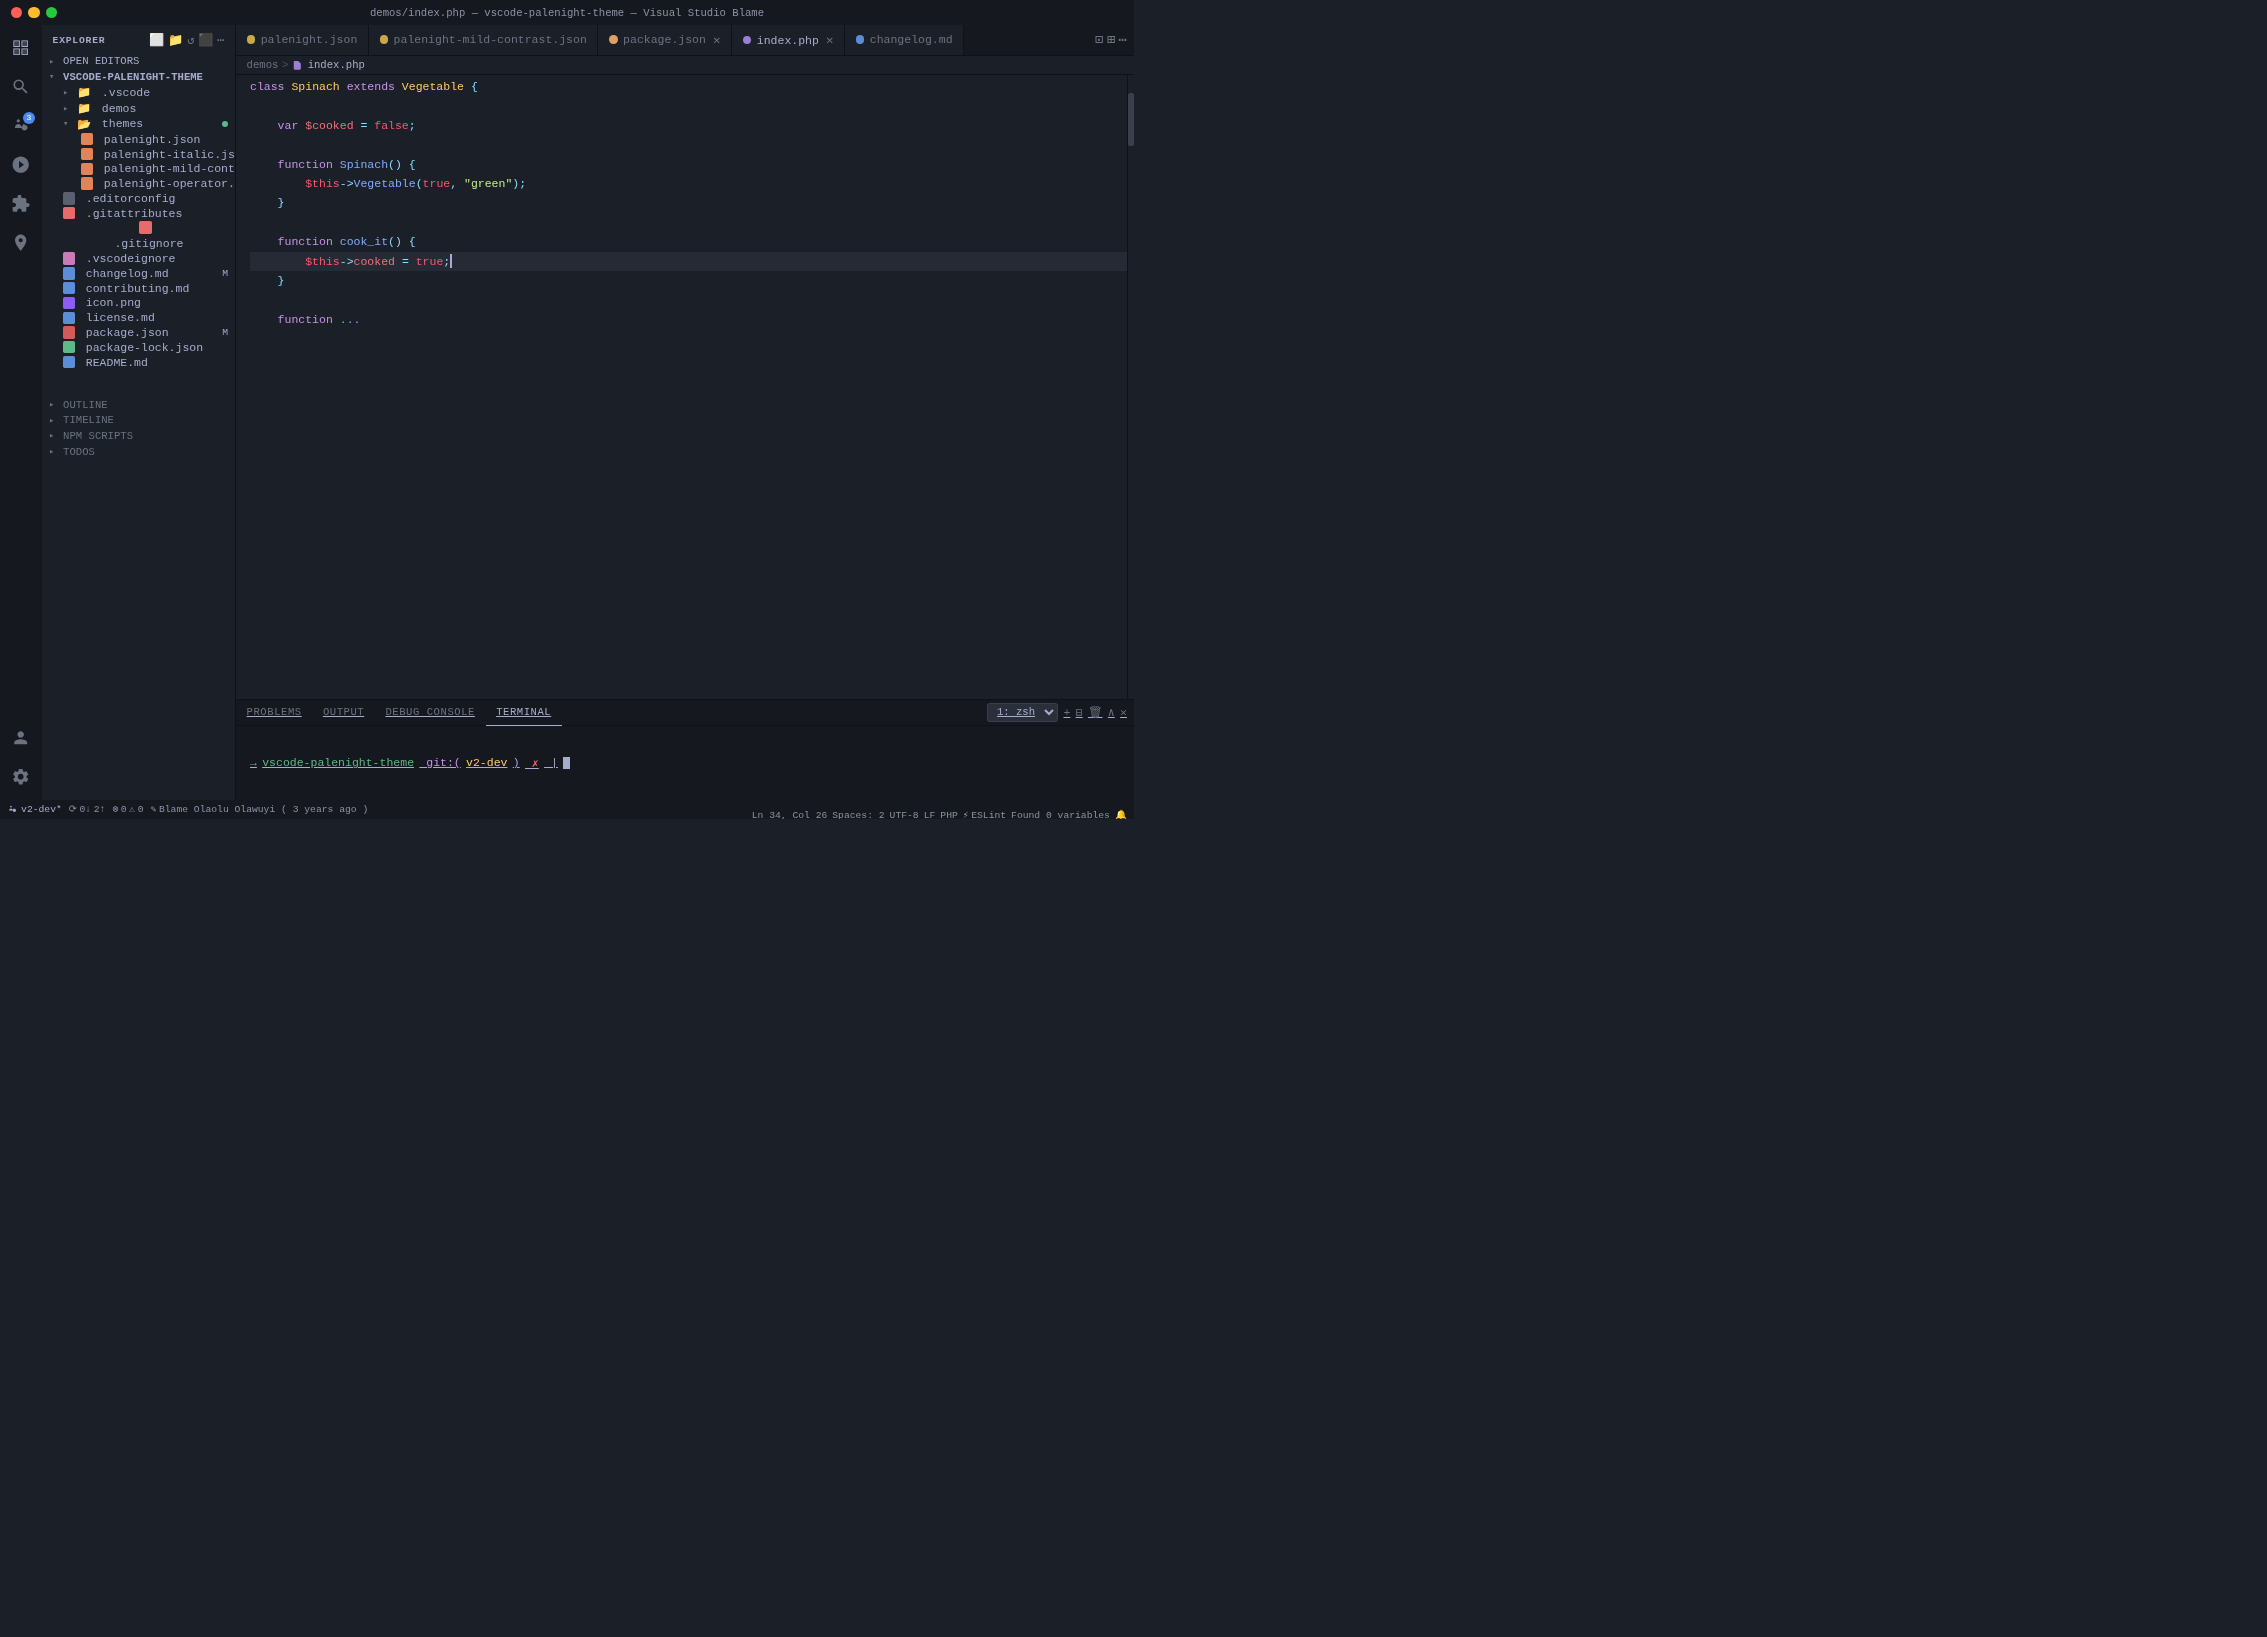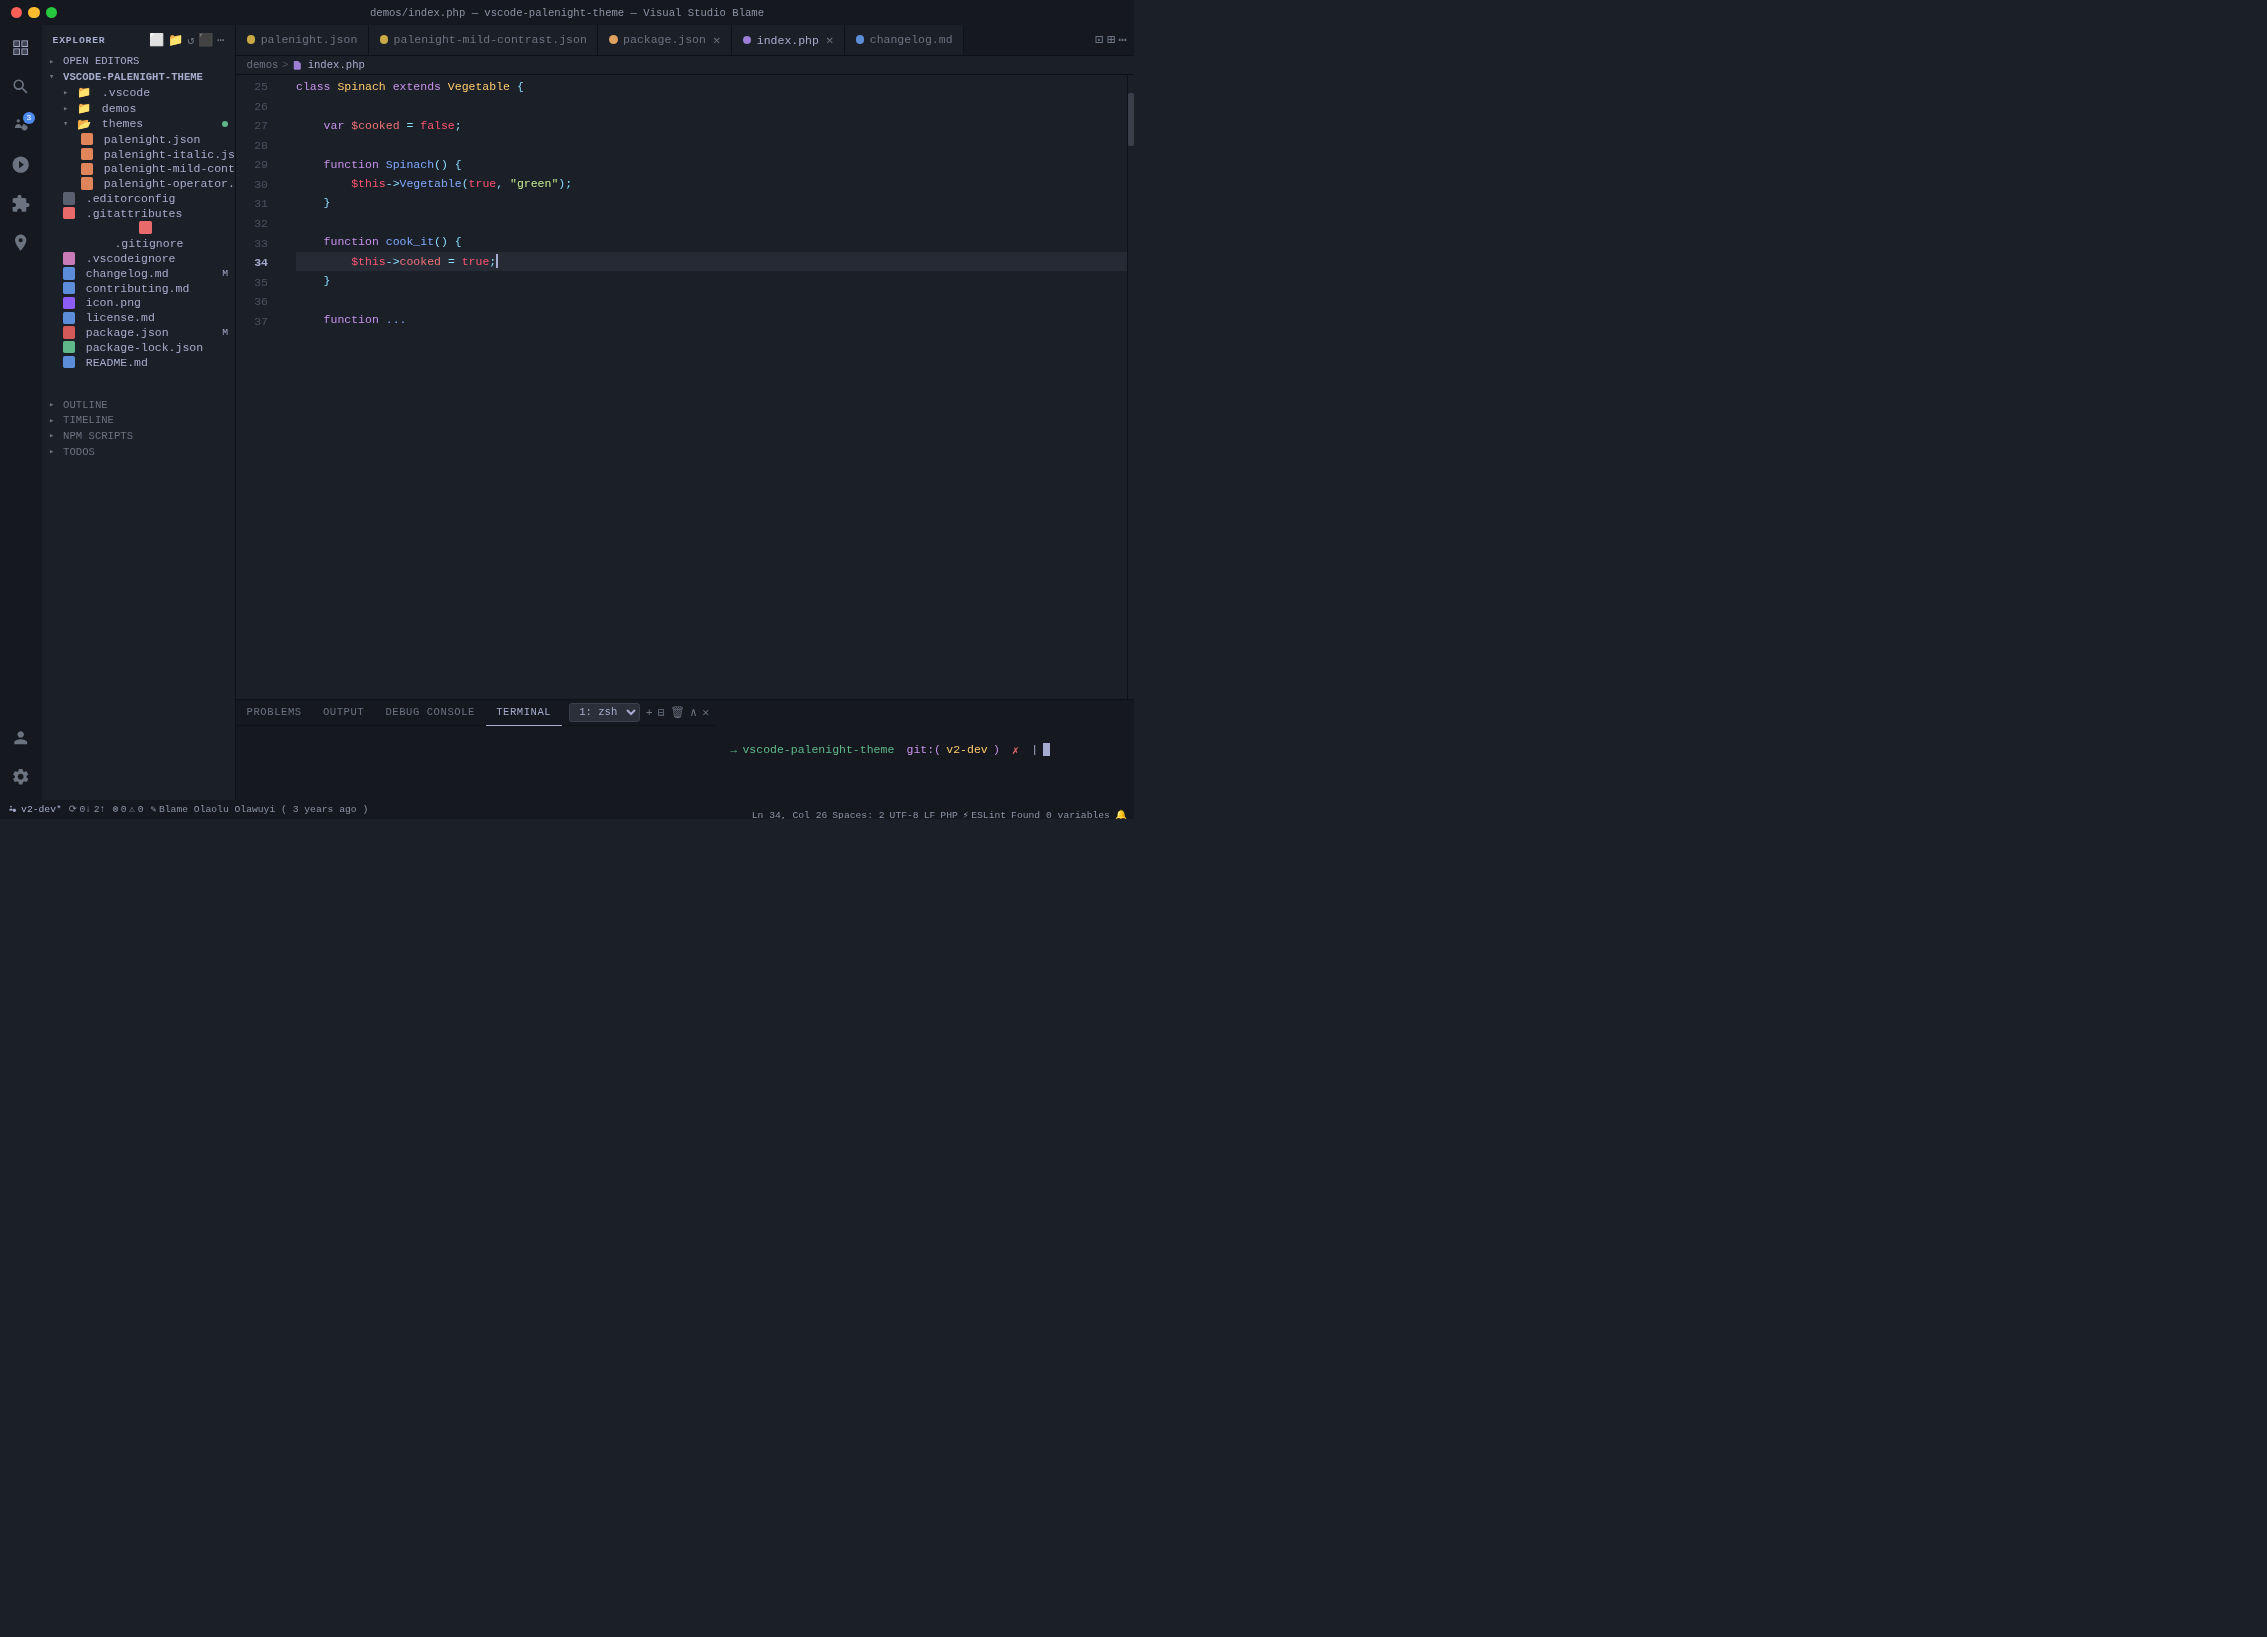--- a/index.html
+++ b/index.html
@@ -332,20 +332,22 @@
       animation: blink 1s step-end infinite;
     }
     @keyframes blink { 50% { opacity: 0; } }
 
     
     .terminal-panel {
       height: 101px;
       background: #15181e;
       border-top: 0.9px solid #0e1117;
       display: flex;
+      flex-direction: column;
+      text-decoration: underline;
     }
     .panel-tabs {
       display: flex;
       align-items: center;
       height: 26.5px;
       background: #15181e;
       border-bottom: 0.9px solid #0e1117;
     }
     .panel-tab {
       padding: 0 10.6px;
@@ -698,35 +700,20 @@
       <span class="sep"> &gt; </span>
       <svg width="10.6" height="10.6" viewBox="0 0 24 24" fill="#9b7fd4" style="margin-right:1.8px;">
           <path d="M14 2H6c-1.1 0-2 .9-2 2v16c0 1.1.9 2 2 2h12c1.1 0 2-.9 2-2V8l-6-6z"></path>
         </svg>
       <span class="current">index.php</span>
     </div>
 
     <div style="display:flex;flex:1;overflow:hidden;">
       <div class="code-editor">
 
-        <div class="line-numbers">
-          <div>25</div>
-          <div>26</div>
-          <div>27</div>
-          <div>28</div>
-          <div>29</div>
-          <div>30</div>
-          <div>31</div>
-          <div>32</div>
-          <div>33</div>
-          <div style="color:#a6accd;font-weight:bold;">34</div>
-          <div>35</div>
-          <div>36</div>
-          <div>37</div>
-        </div>
 
         <div class="code-content">
 
           <div class="code-line">
             <span class="kw">class</span><span class="plain"> </span><span class="class-name">Spinach</span><span class="plain"> </span><span class="kw">extends</span><span class="plain"> </span><span class="class-name">Vegetable</span><span class="plain"> </span><span class="punc">{</span>
           </div>
 
           <div class="code-line"></div>
 
           <div class="code-line">

